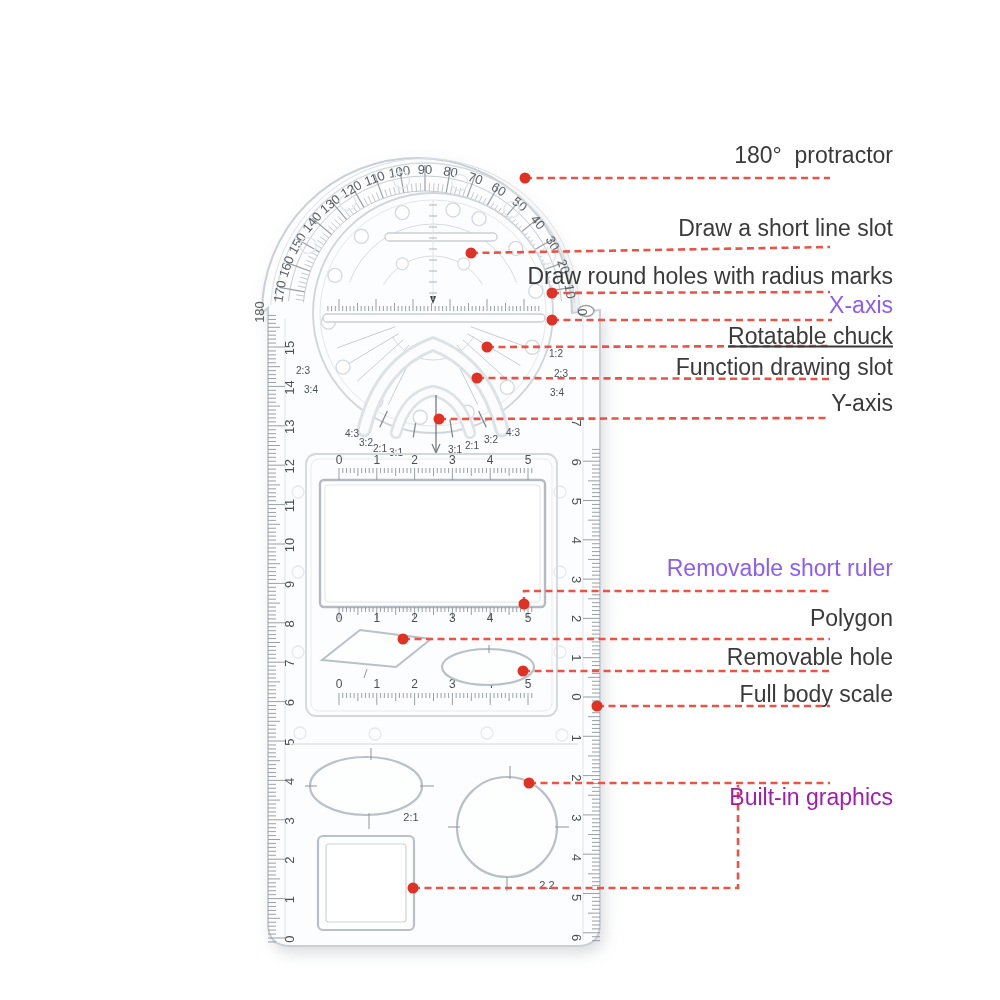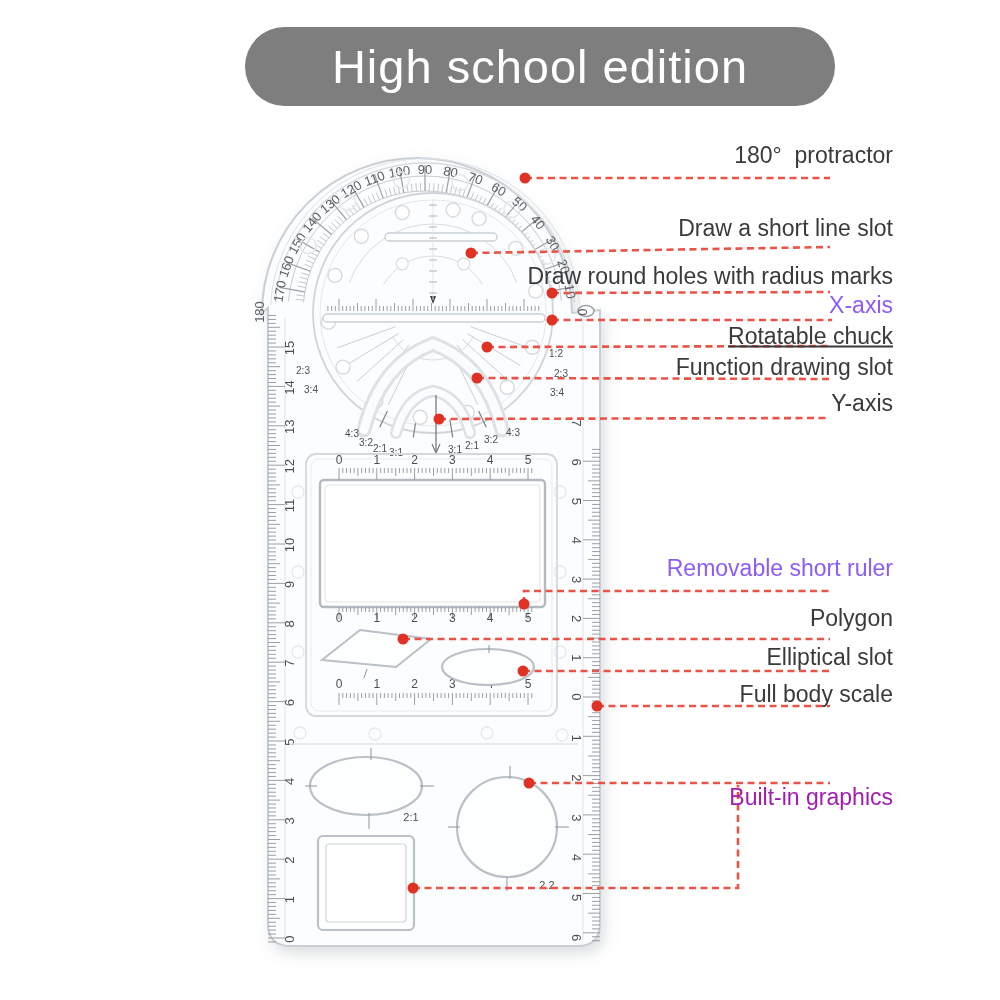--- a/index.html
+++ b/index.html
@@ -8,21 +8,20 @@
   .banner{position:absolute;left:245px;top:27px;width:590px;height:79px;border-radius:40px;
           text-align:center;line-height:80px;font-size:47px;font-weight:400;letter-spacing:1px;}
   #ruler-svg{position:absolute;left:0;top:0;}
   .callout-label{position:absolute;right:107px;transform:translateY(-50%);
           font-size:23px;color:#3a3a3a;white-space:pre;}
 </style>
 </head>
 <body>
 
 <div class="stage">
-  <div class="banner" style="background: rgb(126, 126, 126); color: rgb(255, 255, 255);">High school edition</div>
   <svg id="ruler-svg" width="1000" height="1000" viewBox="0 0 1000 1000">
       <defs>
         <filter id="soft" x="-20%" y="-20%" width="140%" height="140%">
           <feDropShadow dx="4" dy="7" stdDeviation="7" flood-color="#8b949b" flood-opacity="0.3"></feDropShadow>
         </filter>
       </defs>
       <g>
         <path d="M 262 313 A 155 155 0 0 1 572 313 L 600 310 L 600 924 Q 600 946 577 946 L 291 946 Q 268 946 268 924 L 268 308 Z" fill="#fcfdfe" stroke="#c9cfd5" stroke-width="2" filter="url(#soft)"></path>
         <ellipse cx="586" cy="311" rx="8" ry="5.5" fill="#ffffff" stroke="#9aa0a6" stroke-width="1.5"></ellipse>
       </g>
@@ -856,17 +855,17 @@
   <div id="labels">
       <div class="callout-label" style="top: 155px; color: rgb(58, 58, 58);">180°  protractor</div>
       <div class="callout-label" style="top: 228px; color: rgb(58, 58, 58);">Draw a short line slot</div>
       <div class="callout-label" style="top: 276px; color: rgb(58, 58, 58); margin-left: 12px;">Draw round holes with radius marks</div>
       <div class="callout-label" style="top: 305px; color: #8b5cf6;">X-axis</div>
       <div class="callout-label" style="top: 336px; color: rgb(58, 58, 58); text-decoration: underline;">Rotatable chuck</div>
       <div class="callout-label" style="top: 367px; color: rgb(58, 58, 58);">Function drawing slot</div>
       <div class="callout-label" style="top: 403px; color: rgb(58, 58, 58);">Y-axis</div>
       <div class="callout-label" style="top: 568px; color: #8b5cf6;">Removable short ruler</div>
       <div class="callout-label" style="top: 618px; color: rgb(58, 58, 58);">Polygon</div>
-      <div class="callout-label" style="top: 657px; color: rgb(58, 58, 58);">Elliptical slot</div>
+      <div class="callout-label" style="top: 657px; color: rgb(58, 58, 58);">Removable hole</div>
       <div class="callout-label" style="top: 694px; color: rgb(58, 58, 58);">Full body scale</div>
       <div class="callout-label" style="top: 771px; color: #a21caf; margin-top: 26px;">Built-in graphics</div>
     </div>
 </div>
 
 </body></html>

